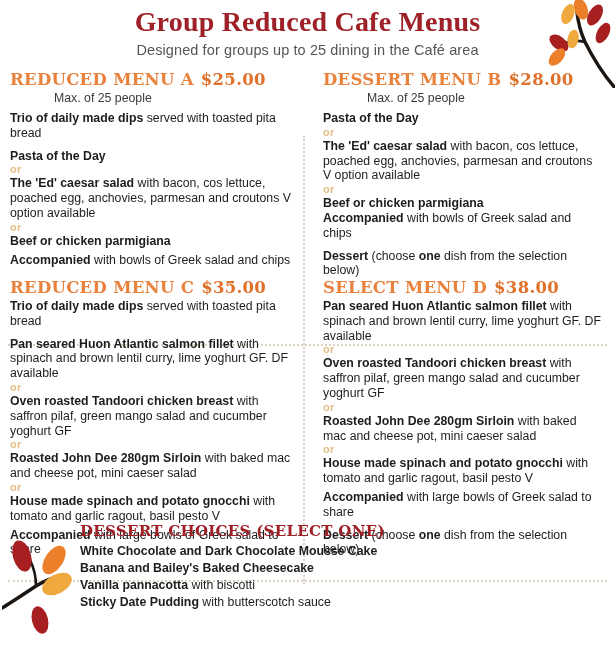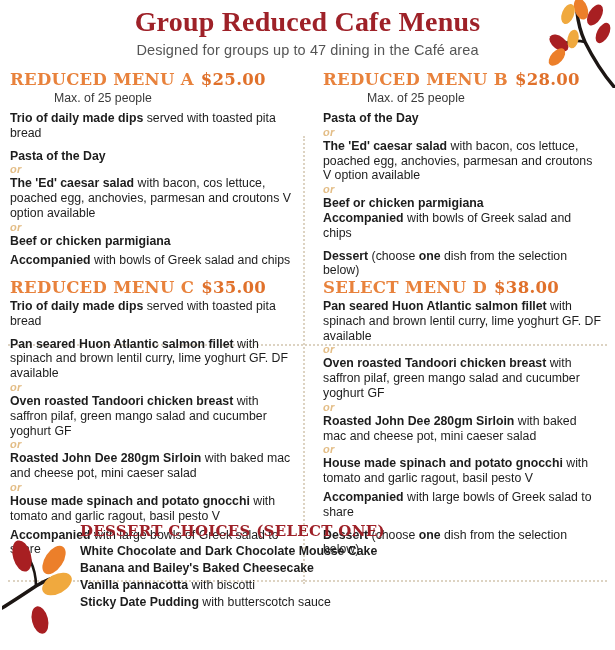--- a/index.html
+++ b/index.html
@@ -141,21 +141,20 @@
     margin-bottom: 4px;
   }
   .course b {
     font-weight: 700;
   }
   .course.tight { margin-bottom: 0px; }
 
   .or {
     font-size: 11px;
     font-weight: 700;
-    font-style: italic;
     color: #e3bd86;
     line-height: 13px;
     margin-bottom: 0px;
     letter-spacing: 0.2px;
   }
 
   .spacer-sm { height: 4px; }
 
   
   .dessert-section {
@@ -180,21 +179,21 @@
   }
   .dessert-item b { font-weight: 700; }
 </style>
 </head>
 <body>
 
 <div id="page">
 
   <div class="header">
     <div class="main-title">Group Reduced Cafe Menus</div>
-    <div class="subtitle">Designed for groups up to 47 dining in the Café area</div>
+    <div class="subtitle">Designed for groups up to 25 dining in the Café area</div>
   </div>
 
   <svg class="branch-top-right" viewBox="0 0 92 88">
     <path d="M92 88 C 80 74, 70 58, 62 42 C 57 31, 55 22, 54 12" stroke="#1c1613" stroke-width="3.4" fill="none" stroke-linecap="round"></path>
     <path d="M62 42 C 54 40, 44 41, 36 47" stroke="#1c1613" stroke-width="2.6" fill="none" stroke-linecap="round"></path>
 
     <ellipse cx="58" cy="9" rx="6.5" ry="11" transform="rotate(-20 58 9)" fill="#ec7f2a"></ellipse>
     <ellipse cx="45" cy="14" rx="6" ry="10.5" transform="rotate(22 45 14)" fill="#f0a93e"></ellipse>
     <ellipse cx="72" cy="15" rx="6.5" ry="11.5" transform="rotate(30 72 15)" fill="#a81f22"></ellipse>
     <ellipse cx="80" cy="33" rx="6" ry="11" transform="rotate(28 80 33)" fill="#a81f22"></ellipse>
@@ -224,21 +223,21 @@
         <div class="or">or</div>
         <div class="course tight"><b>The 'Ed' caesar salad</b><span> with bacon, cos lettuce, poached egg, anchovies, parmesan and croutons V option available</span></div>
         <div class="or">or</div>
         <div class="course tight"><b>Beef or chicken parmigiana</b><span></span></div>
         <div class="spacer-sm"></div>
         <div class="course"><b>Accompanied</b><span> with bowls of Greek salad and chips</span></div>
       </div>
 
       <div class="menu-cell right">
         <div class="menu-heading">
-          <span>REDUCED MENU B</span><span class="price">$28.00</span>
+          <span>DESSERT MENU B</span><span class="price">$28.00</span>
         </div>
         <div class="menu-note">Max. of 25 people</div>
 
         <div class="course tight"><b>Pasta of the Day</b><span></span></div>
         <div class="or">or</div>
         <div class="course tight"><b>The 'Ed' caesar salad</b><span> with bacon, cos lettuce, poached egg, anchovies, parmesan and croutons V option available</span></div>
         <div class="or">or</div>
         <div class="course tight"><b>Beef or chicken parmigiana</b><span></span></div>
         <div class="course"><b>Accompanied</b><span> with bowls of Greek salad and chips</span></div>
         <div class="spacer-sm"></div>

